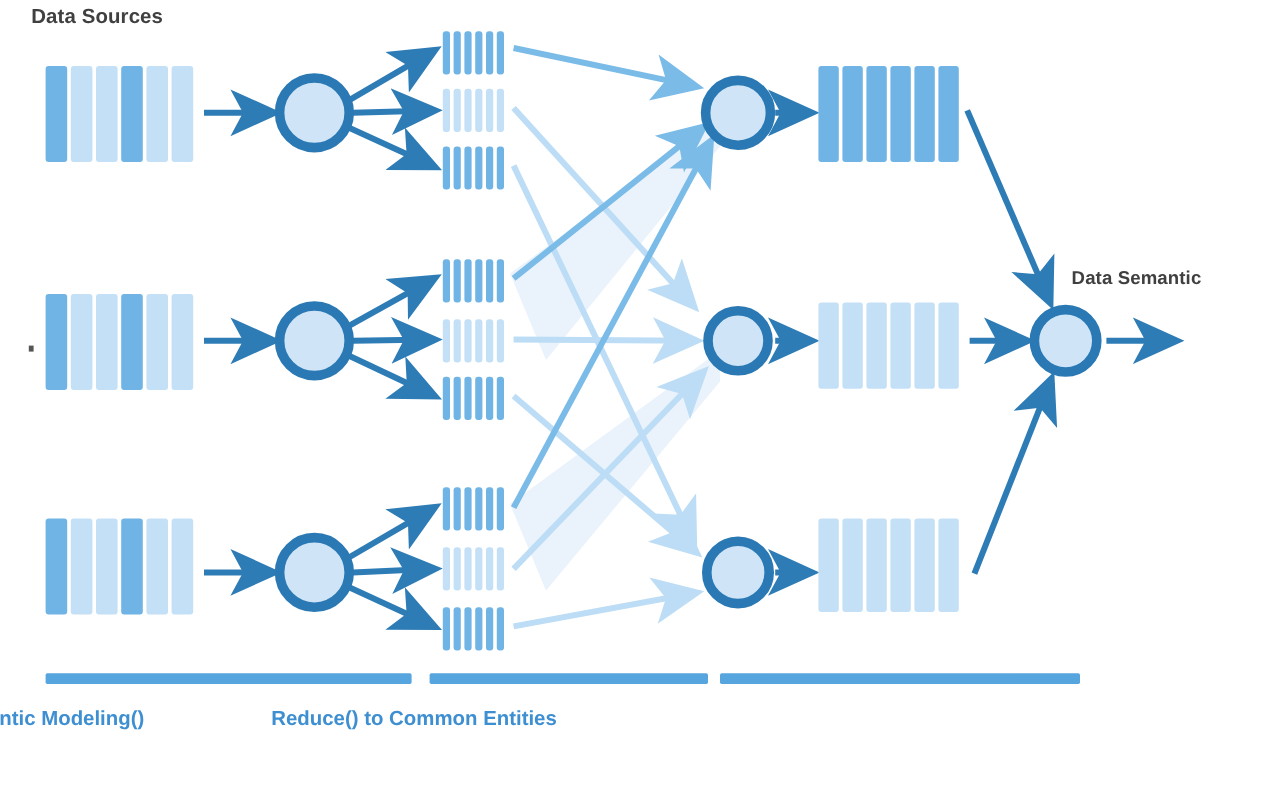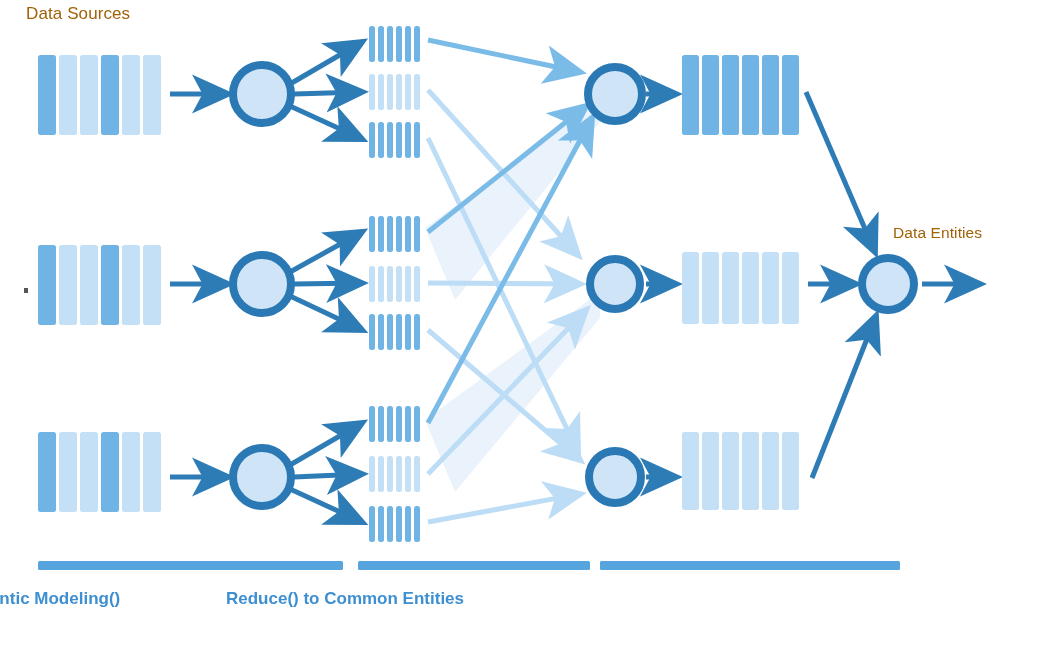--- a/index.html
+++ b/index.html
@@ -16,22 +16,22 @@
   }
   svg#wires{
     position:absolute;
     left:0; top:0;
     width:1052px;
     height:654px;
     pointer-events:none;
   }
   .lbl{
     position:absolute;
-    font-weight:normal;
-    color:#a16207;
+    font-weight:bold;
+    color:#404040;
     white-space:nowrap;
     letter-spacing:0.1px;
   }
   .lbl-src{ left:26px; top:4px; font-size:17px; }
   .lbl-dw{ left:893px; top:224px; font-size:15.5px; }
   .stage-lbl{
     position:absolute;
     font-weight:bold;
     color:#3d8fd1;
     font-size:17px;
@@ -133,21 +133,21 @@
       <circle cx="615" cy="94" r="27" fill="#cfe4f6" stroke="#2a79b4" stroke-width="8"></circle>
       <circle cx="615" cy="284" r="25" fill="#cfe4f6" stroke="#2a79b4" stroke-width="8"></circle>
       <circle cx="615" cy="477" r="26" fill="#cfe4f6" stroke="#2a79b4" stroke-width="8"></circle>
       <circle cx="888" cy="284" r="26" fill="#cfe4f6" stroke="#2a79b4" stroke-width="8"></circle>
     </g>
 
     <rect x="24" y="288" width="4" height="5" fill="#555"></rect>
   </svg>
 
   <div class="lbl lbl-src">Data Sources</div>
-  <div class="lbl lbl-dw">Data Entities</div>
+  <div class="lbl lbl-dw">Data Semantic</div>
 
   <div id="stacks-host">
       <div class="stack" style="left: 38px; top: 55px; width: 128px; height: 80px;">
         <div class="seg" style="width: 18px; height: 100%; background: rgb(111, 180, 228);"></div>
         <div class="seg" style="width: 18px; height: 100%; background: rgb(195, 224, 247);"></div>
         <div class="seg" style="width: 18px; height: 100%; background: rgb(195, 224, 247);"></div>
         <div class="seg" style="width: 18px; height: 100%; background: rgb(111, 180, 228);"></div>
         <div class="seg" style="width: 18px; height: 100%; background: rgb(195, 224, 247);"></div>
         <div class="seg" style="width: 18px; height: 100%; background: rgb(195, 224, 247);"></div>
       </div>

